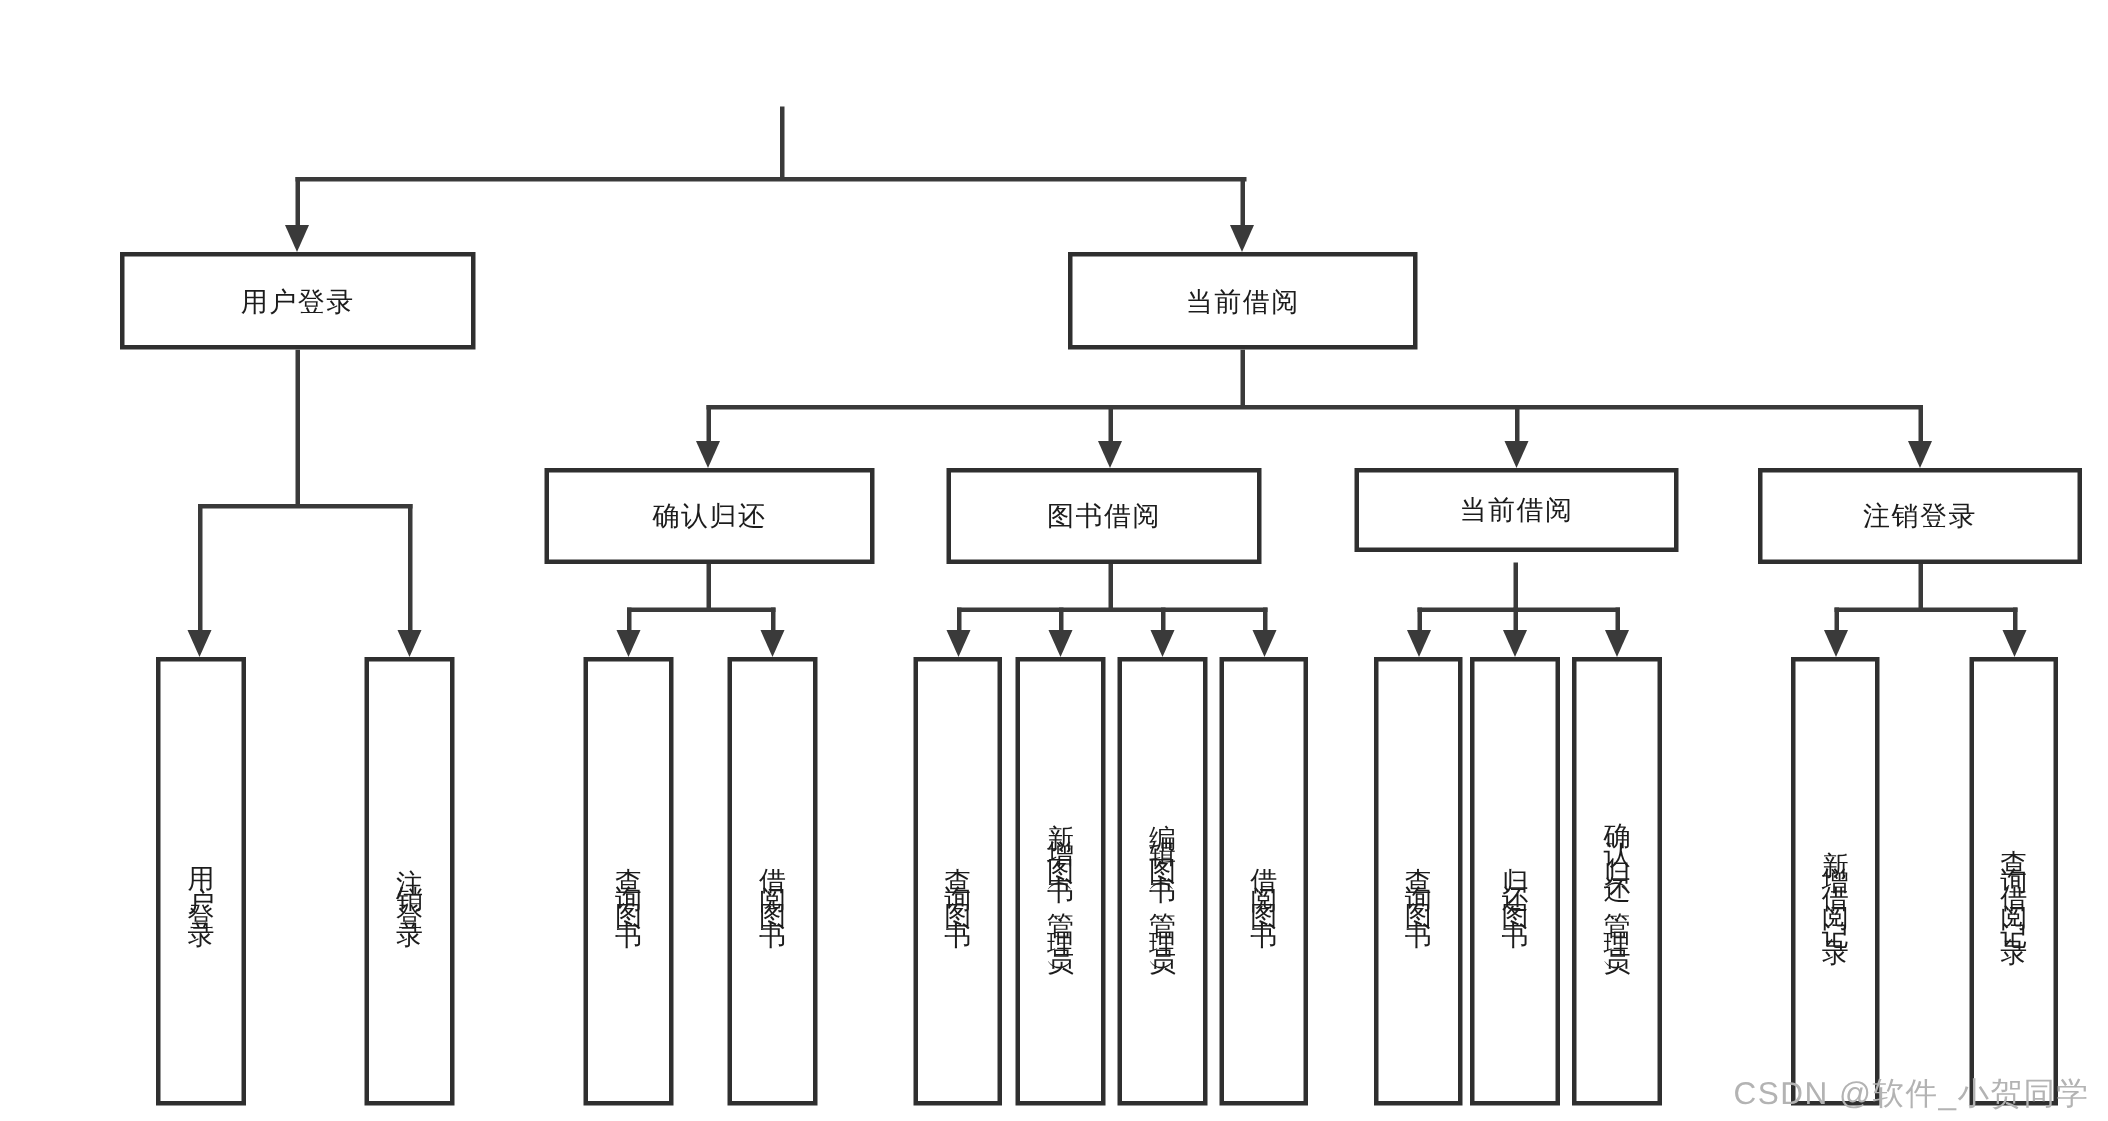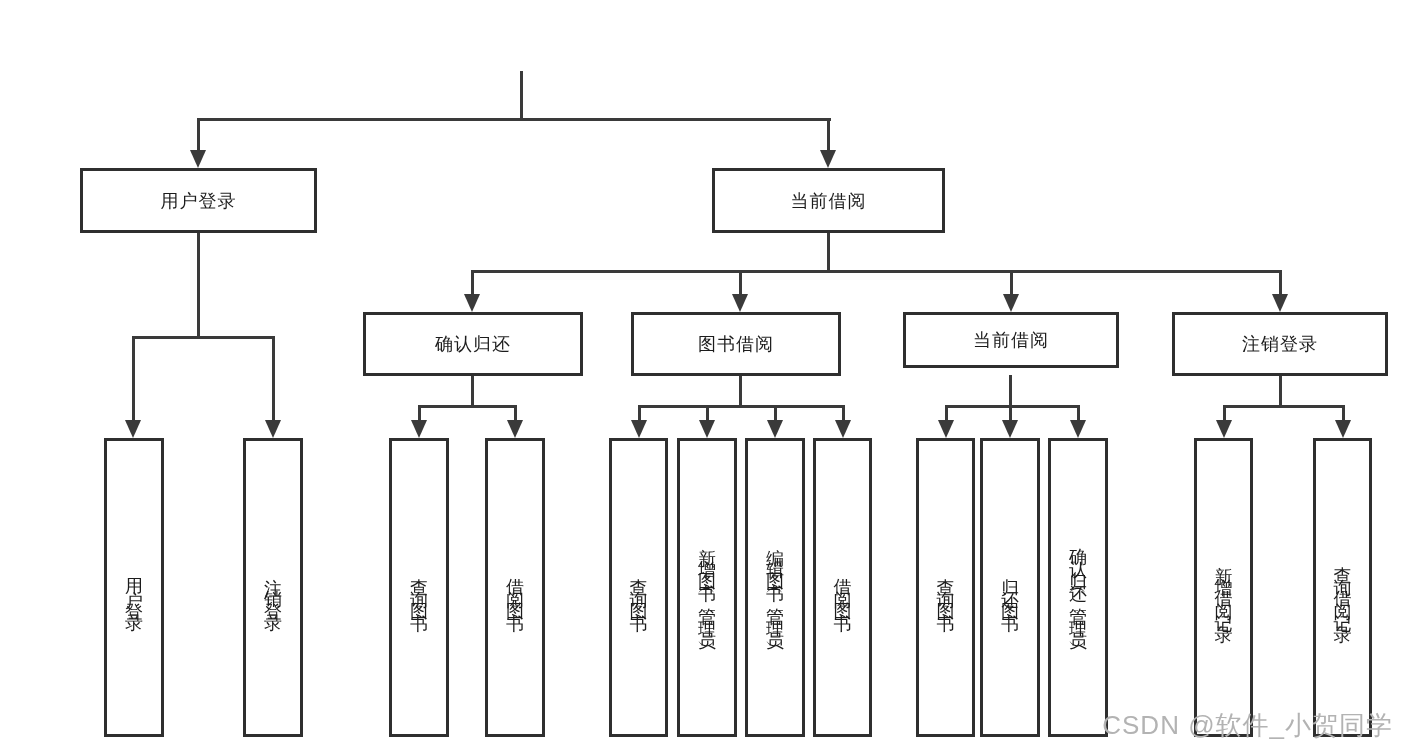--- a/index.html
+++ b/index.html
@@ -39,21 +39,21 @@
   .tri{
     position:absolute;width:0;height:0;z-index:1;
     border-left:8px solid transparent;
     border-right:8px solid transparent;
     border-top:18px solid var(--line);
   }
   .watermark{
     position:absolute;
     right:12px;bottom:4px;
     color:var(--watermark);
-    font-size:26px;
+    font-size:21px;
     letter-spacing:1px;
     z-index:3;
   }
 </style>
 </head>
 <body>
 
 <div class="canvas">
 
   <div class="vl" style="left:520px;top:71px;height:47px"></div>

